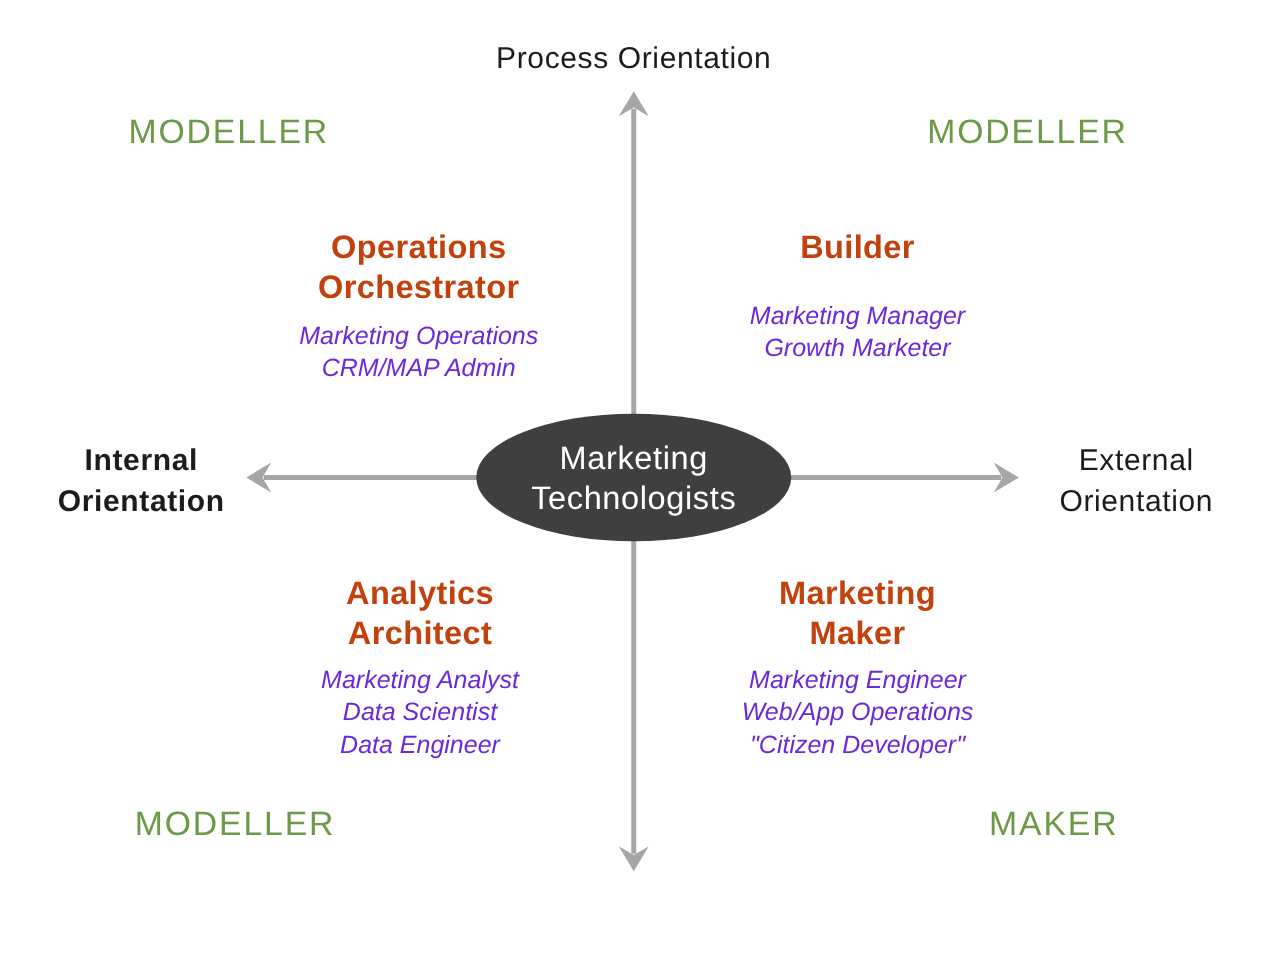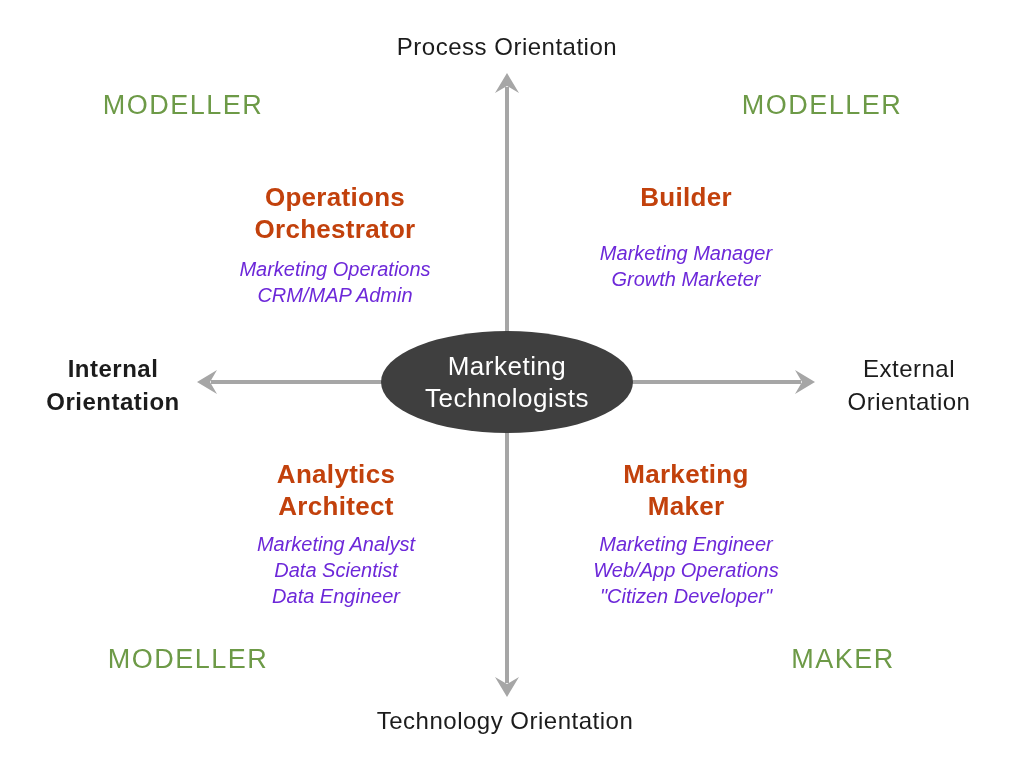--- a/index.html
+++ b/index.html
@@ -80,21 +80,20 @@
     <polygon points="507,73 519,93 507,86 495,93" fill="#a6a6a6"></polygon>
     <polygon points="507,697 495,677 507,684 519,677" fill="#a6a6a6"></polygon>
 
     <line x1="211" y1="382" x2="801" y2="382" stroke="#a6a6a6" stroke-width="4"></line>
     <polygon points="197,382 217,370 210,382 217,394" fill="#a6a6a6"></polygon>
     <polygon points="815,382 795,370 802,382 795,394" fill="#a6a6a6"></polygon>
   </svg>
 
   <div class="abs axis-label" style="left:307px; top:30px; width:400px;">Process Orientation</div>
 
-  <div class="abs axis-label" style="left:305px; top:704px; width:400px;">Technology Orientation</div>
 
   <div class="abs axis-label" style="left:13px; top:352px; width:200px;font-weight:bold;">
     <div>Internal</div>
     <div>Orientation</div>
   </div>
 
   <div class="abs axis-label" style="left:809px; top:352px; width:200px;">
     <div>External</div>
     <div>Orientation</div>
   </div>

